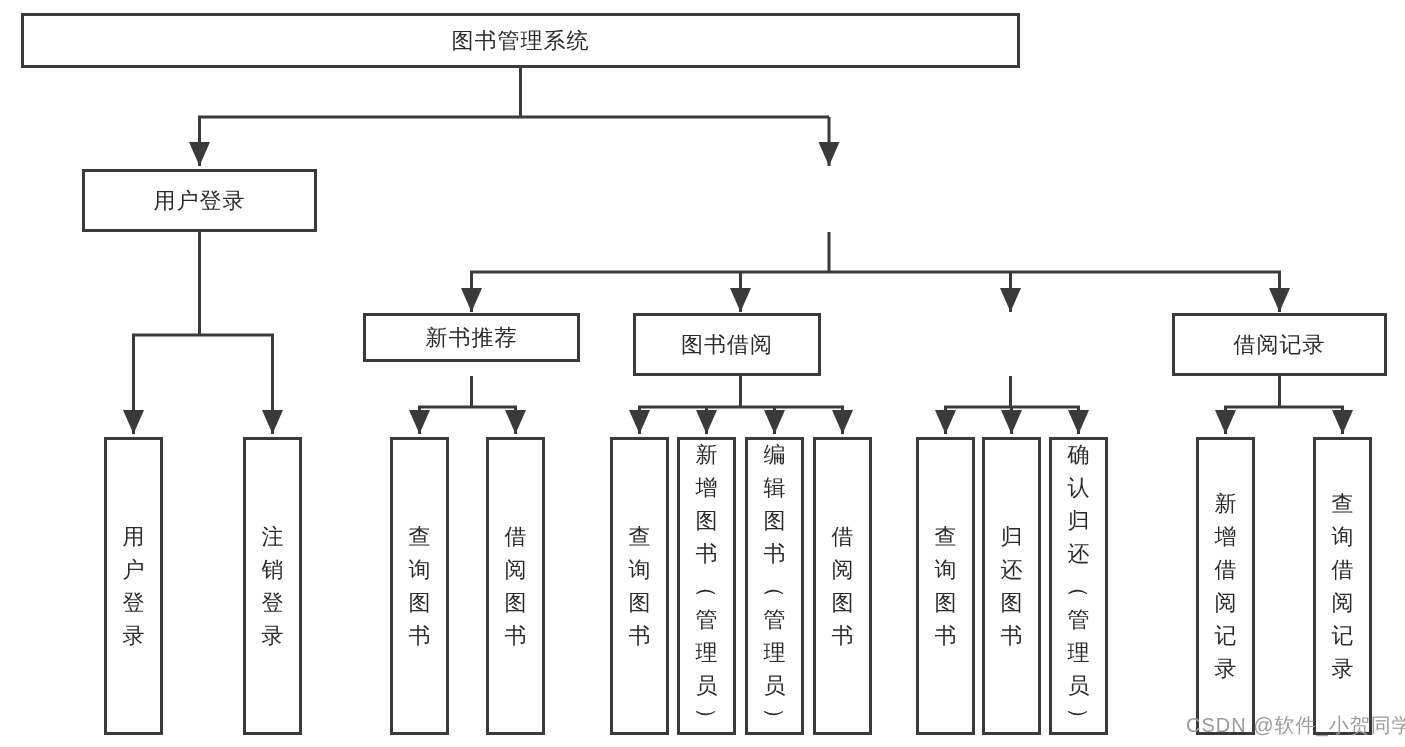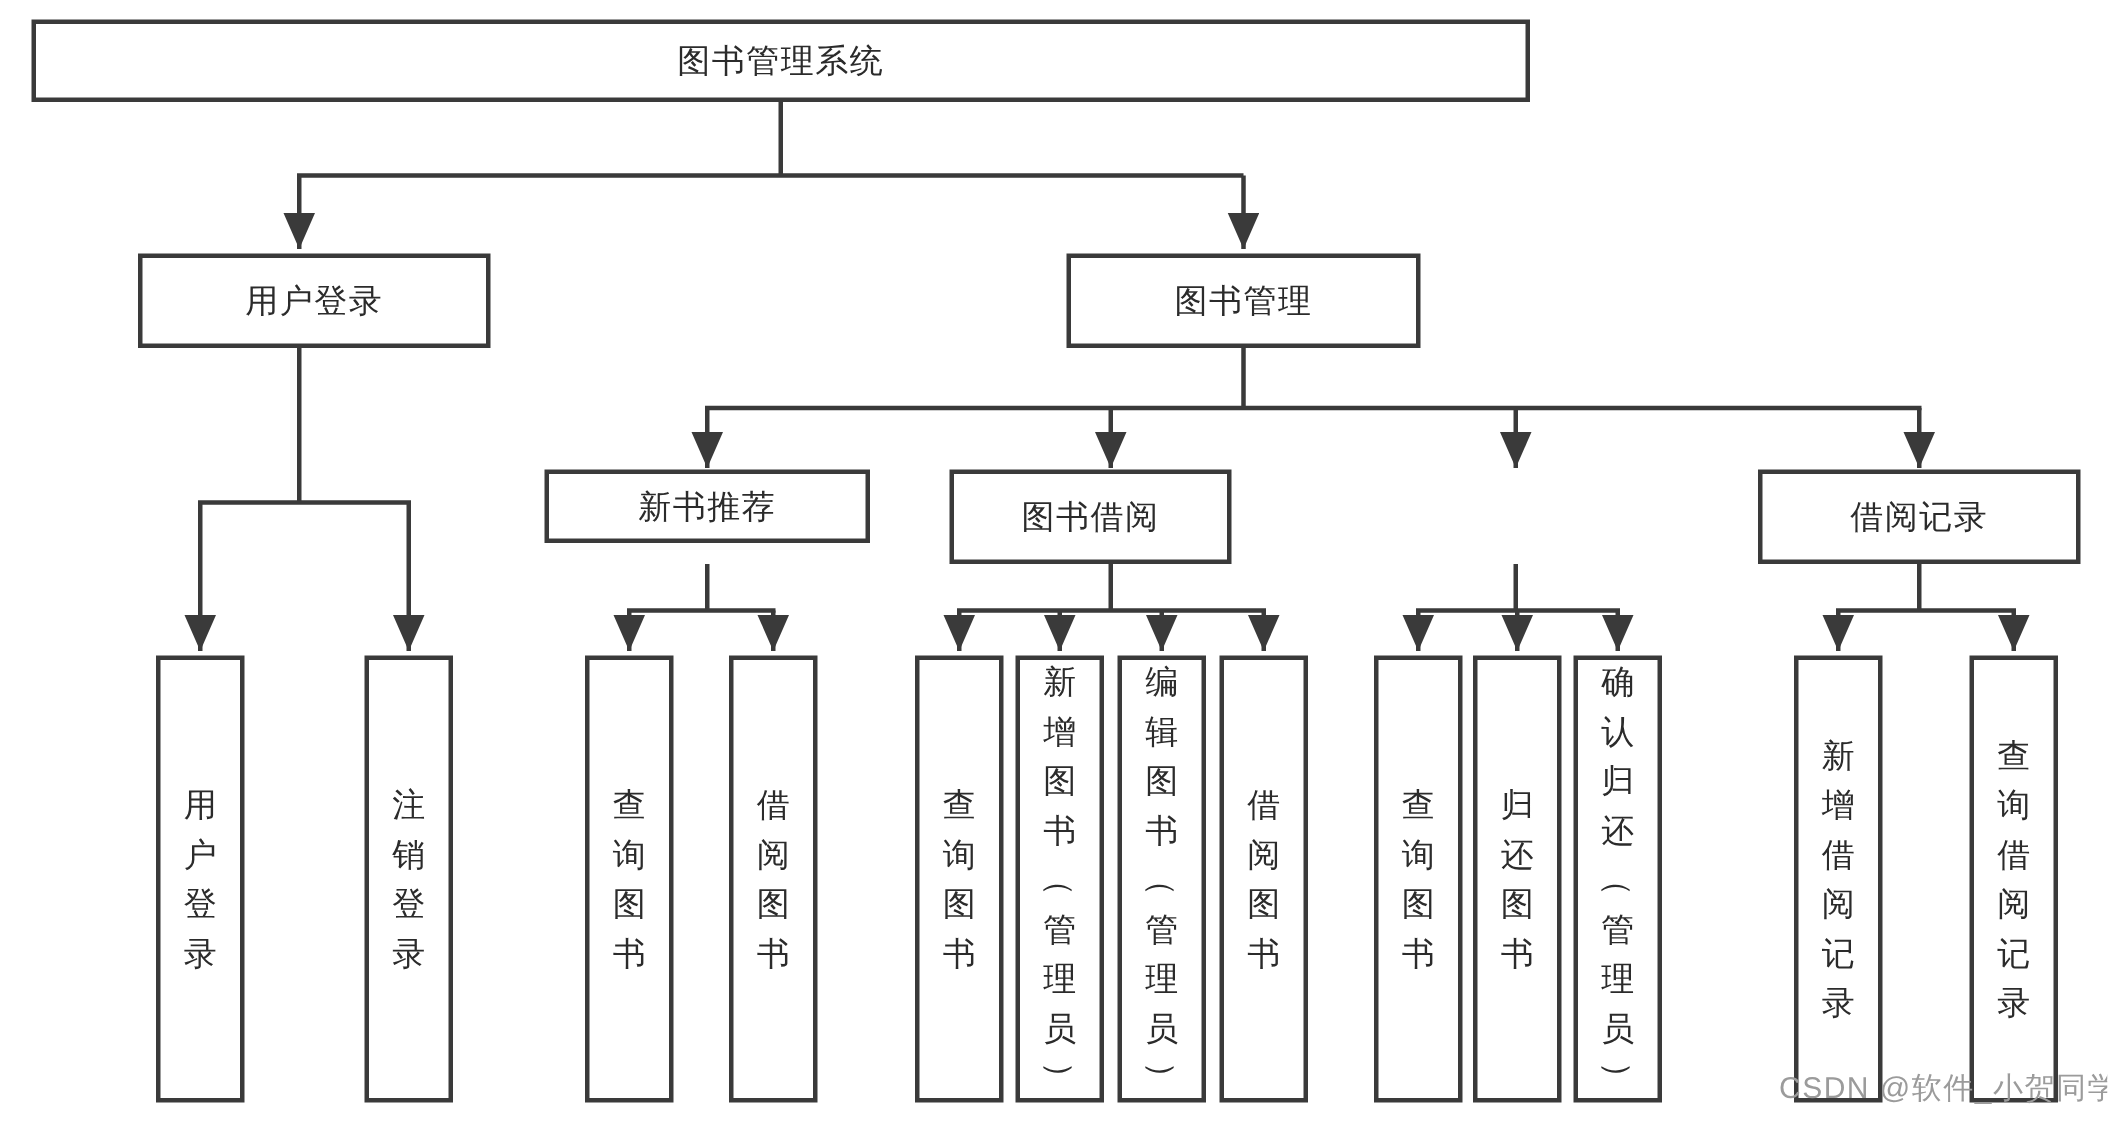--- a/index.html
+++ b/index.html
@@ -92,22 +92,21 @@
       <line x1="1078.5" y1="407" x2="1078.5" y2="434" marker-end="url(#ah)"></line>
 
       <path d="M1279.5,376 V407 M1224,407 H1344"></path>
       <line x1="1225.5" y1="407" x2="1225.5" y2="434" marker-end="url(#ah)"></line>
       <line x1="1342.5" y1="407" x2="1342.5" y2="434" marker-end="url(#ah)"></line>
     </g>
   </svg>
 
   <div class="node" style="left: 21px; top: 13px; width: 999px; height: 55px; border-color: rgb(58, 58, 58); color: rgb(43, 43, 43);">图书管理系统</div>
 
-  <div class="node" style="left: 82px; top: 169px; width: 235px; height: 63px; border-color: rgb(58, 58, 58); color: rgb(43, 43, 43); margin-left: 10px;">用户登录</div>
-  <div class="node" style="left: 711px; top: 169px; width: 236px; height: 63px; border-color: rgb(58, 58, 58); color: rgb(43, 43, 43);">图书管理</div>
+  <div class="node" style="left: 82px; top: 169px; width: 235px; height: 63px; border-color: rgb(58, 58, 58); color: rgb(43, 43, 43);">用户登录</div>
 
   <div class="node leaf" style="left: 104px; top: 437px; width: 59px; height: 298px; border-color: rgb(58, 58, 58); color: rgb(43, 43, 43);">
       <span>用</span>
       <span>户</span>
       <span>登</span>
       <span>录</span>
     </div>
   <div class="node leaf" style="left: 243px; top: 437px; width: 59px; height: 298px; border-color: rgb(58, 58, 58); color: rgb(43, 43, 43);">
       <span>注</span>
       <span>销</span>

